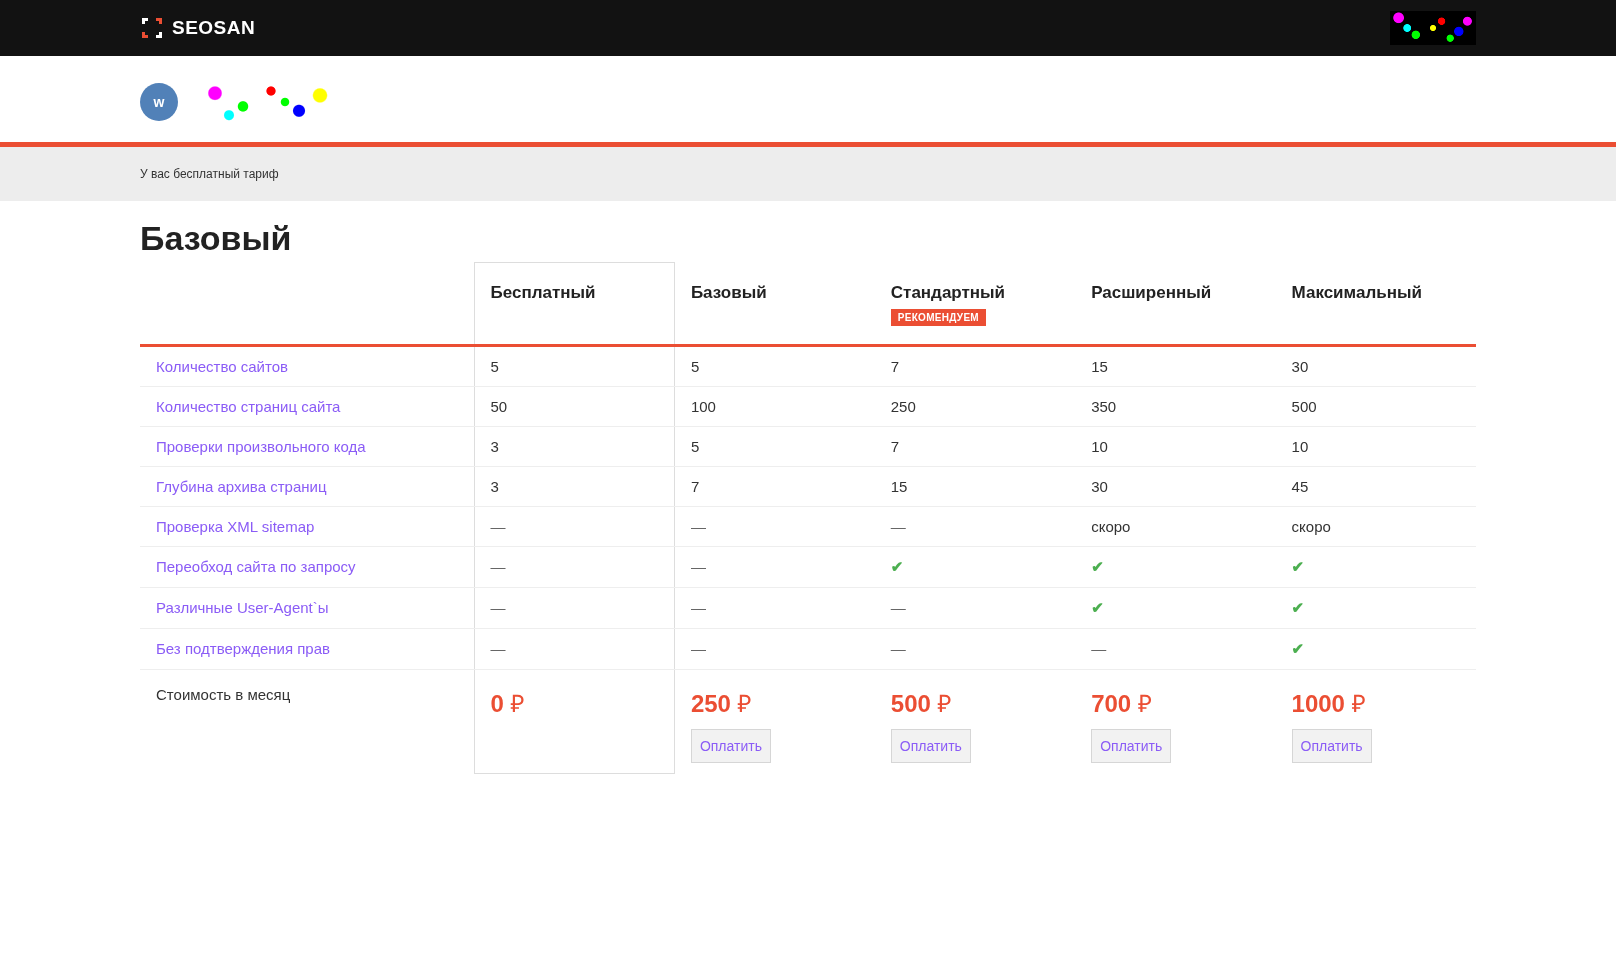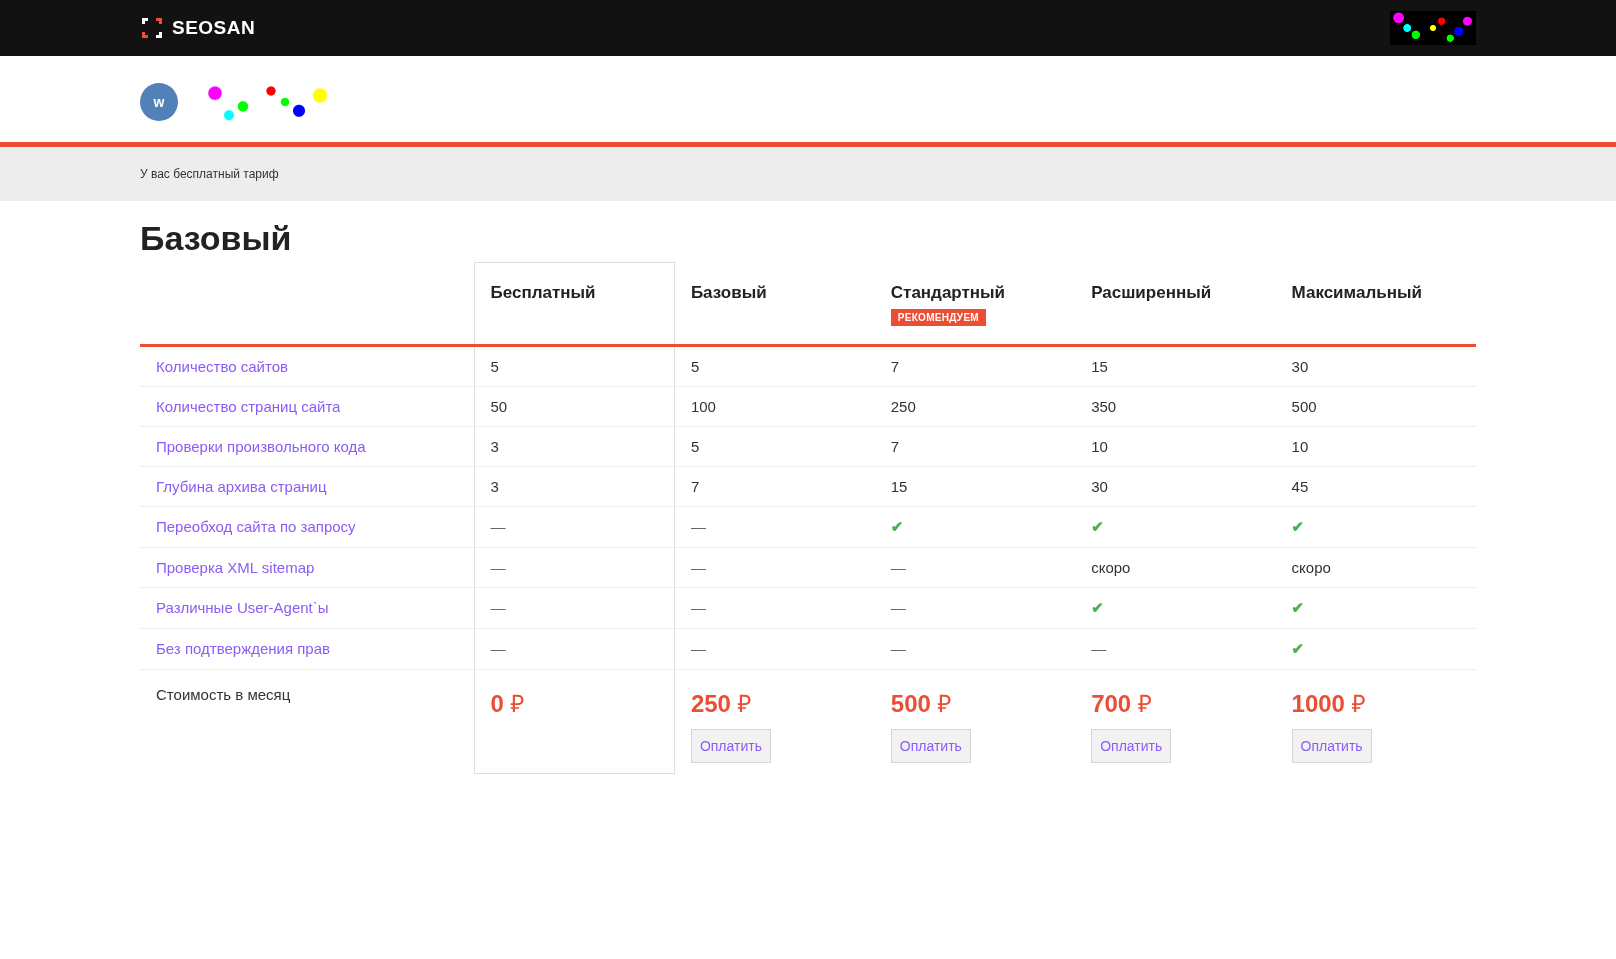--- a/index.html
+++ b/index.html
@@ -259,34 +259,34 @@
         </tr>
         <tr>
           <td class="feature-label">Глубина архива страниц</td>
           <td class="current-col-left current-col-right">3</td>
           <td>7</td>
           <td>15</td>
           <td>30</td>
           <td>45</td>
         </tr>
         <tr>
+          <td class="feature-label">Проверка XML sitemap</td>
+          <td class="current-col-left current-col-right"><span class="dash">—</span></td>
+          <td><span class="dash">—</span></td>
+          <td><span class="dash">—</span></td>
+          <td>скоро</td>
+          <td>скоро</td>
+        </tr>
+        <tr>
           <td class="feature-label">Переобход сайта по запросу</td>
           <td class="current-col-left current-col-right"><span class="dash">—</span></td>
           <td><span class="dash">—</span></td>
           <td><span class="check">✔</span></td>
           <td><span class="check">✔</span></td>
           <td><span class="check">✔</span></td>
-        </tr>
-        <tr>
-          <td class="feature-label">Проверка XML sitemap</td>
-          <td class="current-col-left current-col-right"><span class="dash">—</span></td>
-          <td><span class="dash">—</span></td>
-          <td><span class="dash">—</span></td>
-          <td>скоро</td>
-          <td>скоро</td>
         </tr>
         <tr>
           <td class="feature-label">Различные User-Agent`ы</td>
           <td class="current-col-left current-col-right"><span class="dash">—</span></td>
           <td><span class="dash">—</span></td>
           <td><span class="dash">—</span></td>
           <td><span class="check">✔</span></td>
           <td><span class="check">✔</span></td>
         </tr>
         <tr>

